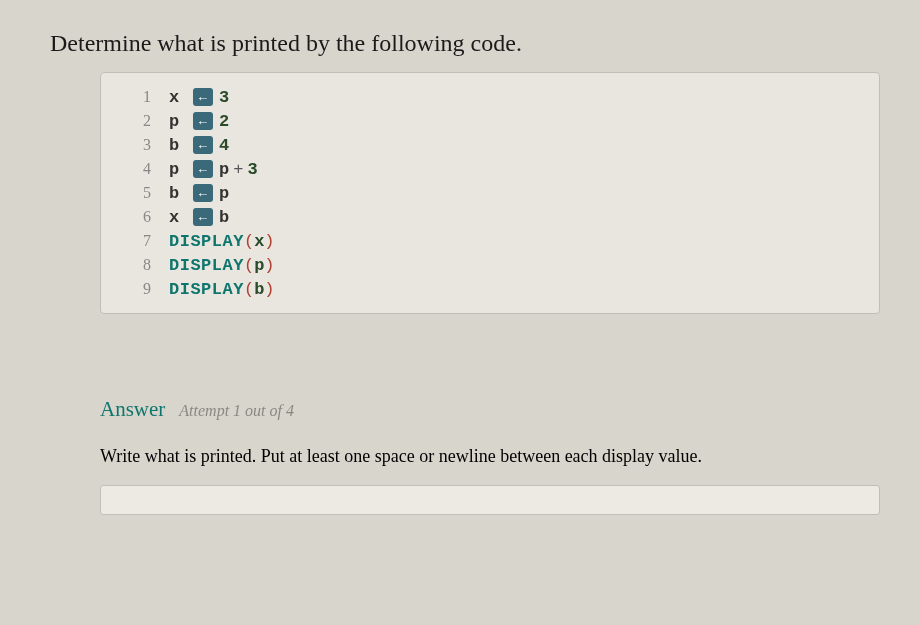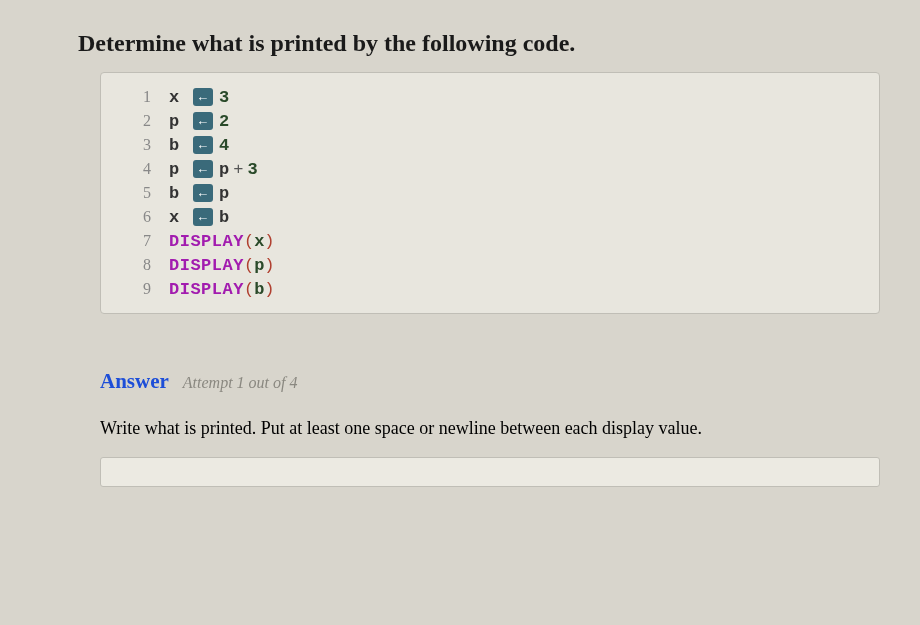--- a/index.html
+++ b/index.html
@@ -13,22 +13,21 @@
       font-family: Georgia, 'Times New Roman', serif;
       background: #d8d5cc;
       padding: 30px 50px 0 50px;
       color: #2a2a2a;
       overflow: hidden;
     }
     .question-text {
       font-size: 24px;
       color: #1a1a1a;
       margin-bottom: 15px;
-      font-weight: bold;
-      margin-left: 28px;
+      font-weight: normal;
     }
     .code-block {
       background: #e8e6de;
       border: 1px solid #c0beb6;
       border-radius: 4px;
       padding: 12px 0;
       margin-left: 50px;
       margin-right: 0;
       width: 780px;
       font-family: 'Courier New', monospace;
@@ -78,21 +77,21 @@
     }
     .expr-var {
       color: #333;
       font-weight: bold;
     }
     .expr-op {
       color: #555;
       margin: 0 4px;
     }
     .display-call {
-      color: #a21caf;
+      color: #0f766e;
       font-weight: bold;
       letter-spacing: 0.5px;
     }
     .display-paren {
       color: #b04030;
     }
     .display-arg {
       color: #2a4a2a;
       font-weight: bold;
     }
@@ -101,22 +100,23 @@
       margin-left: 50px;
     }
     .answer-header {
       display: flex;
       align-items: baseline;
       gap: 14px;
       margin-bottom: 24px;
     }
     .answer-label {
       font-size: 21px;
-      font-weight: bold;
-      color: #1d4ed8;
+      font-weight: normal;
+      color: #0f766e;
+      margin-top: 28px;
     }
     .attempt-text {
       font-size: 16px;
       color: #8a8880;
       font-style: italic;
     }
     .instruction-text {
       font-size: 18px;
       color: #000000;
       margin-top: 12px;

